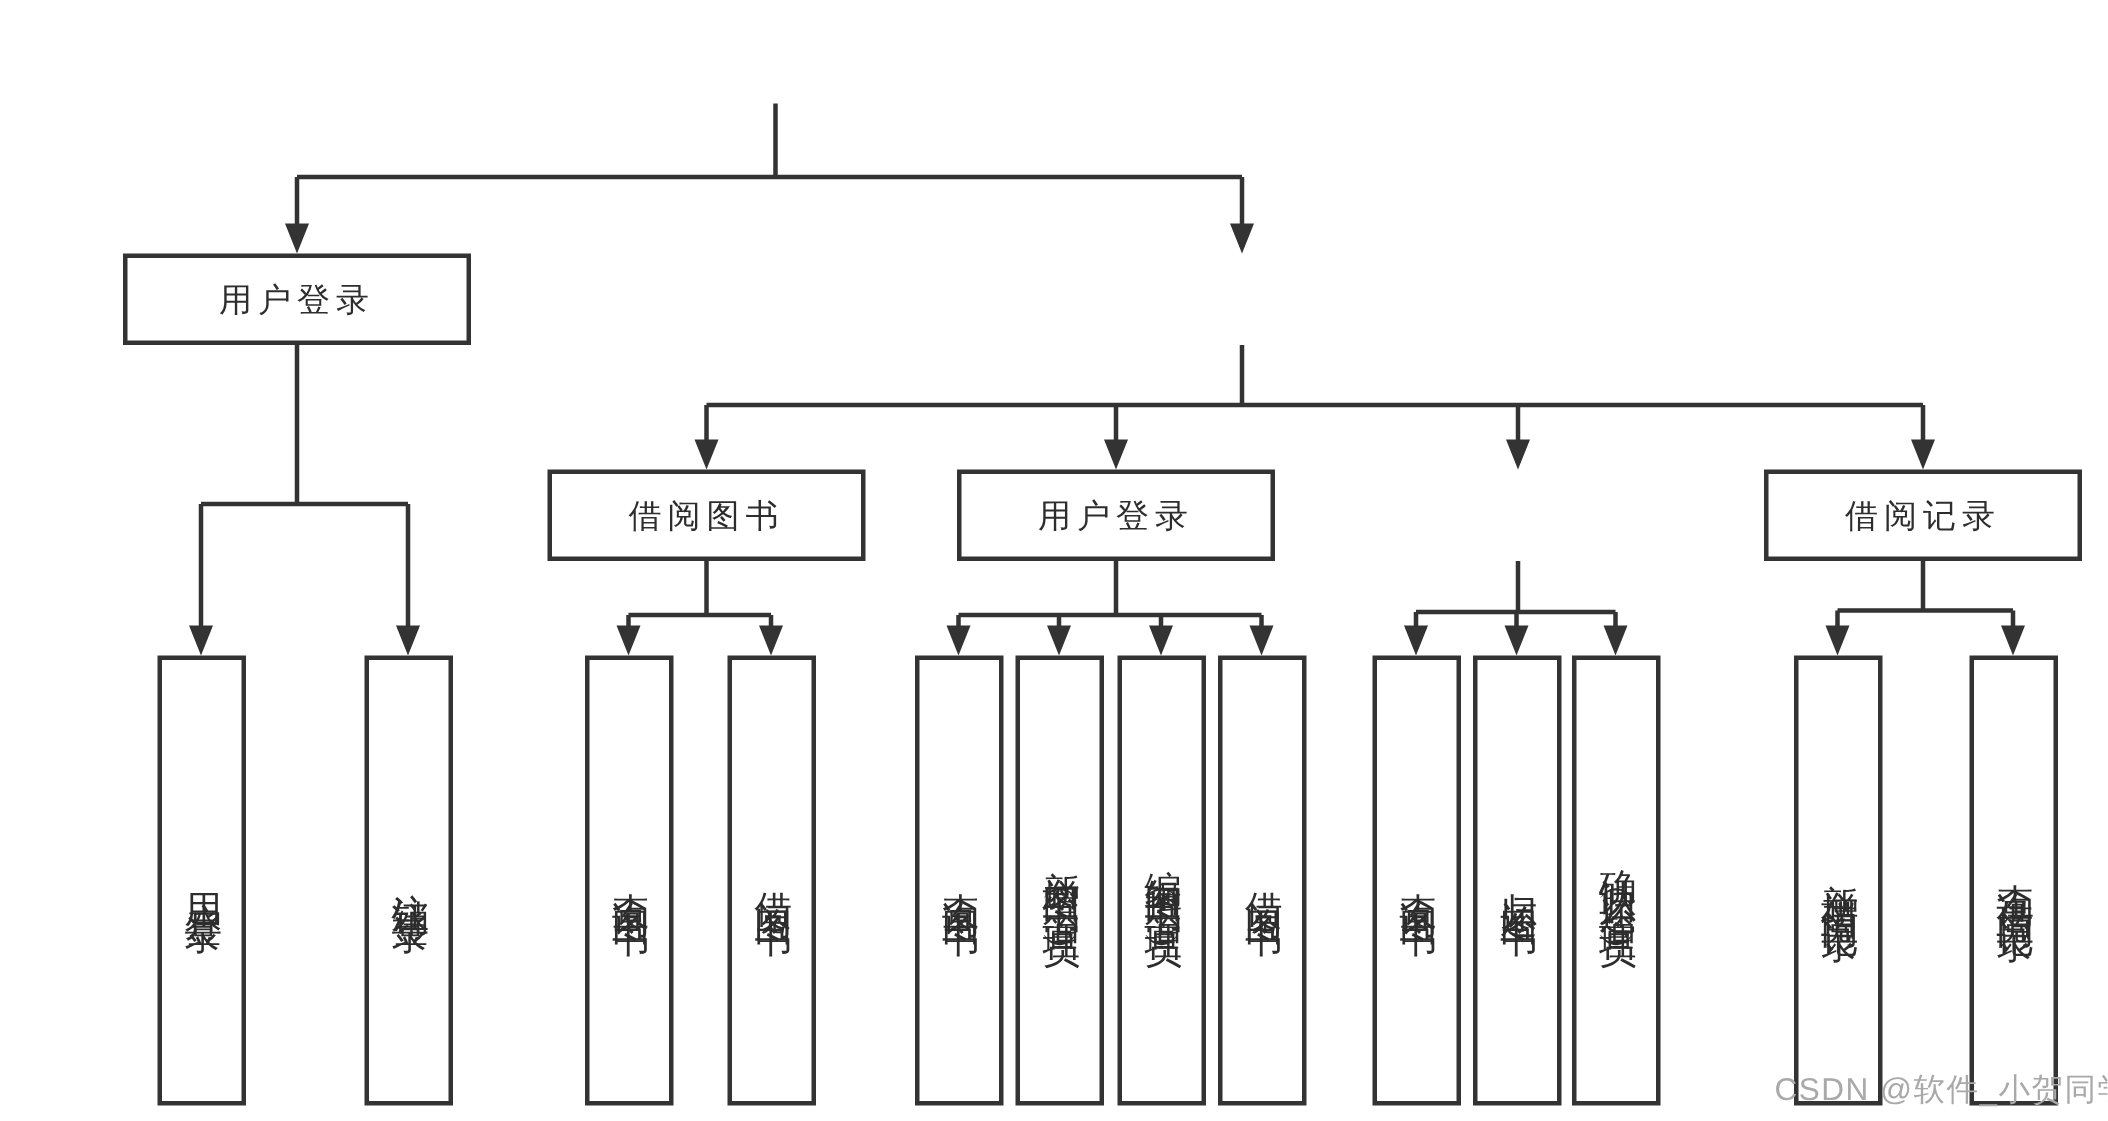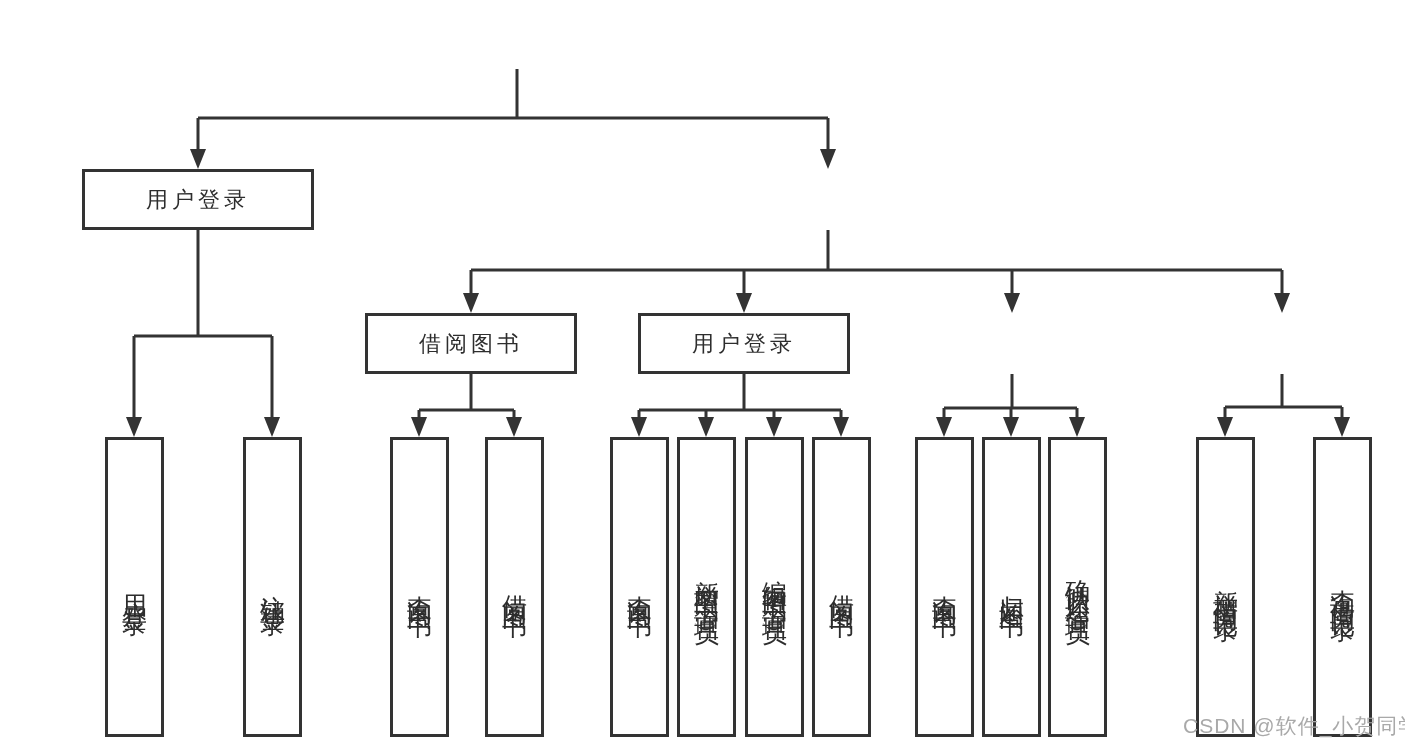--- a/index.html
+++ b/index.html
@@ -107,20 +107,21 @@
       <polygon points="1217,417 1233,417 1225,437"></polygon>
       <polygon points="1334,417 1350,417 1342,437"></polygon>
     </g>
   </svg>
 
 
   <div class="box l2" style="left:82px">用户登录</div>
 
   <div class="box l3" style="left:365px">借阅图书</div>
   <div class="box l3" style="left:638px">用户登录</div>
+  <div class="box l3" style="left:1176px">借阅记录</div>
 
   <div class="box leaf" style="left:105px">
     <span class="vtext">用户登录</span>
   </div>
   <div class="box leaf" style="left:243px">
     <span class="vtext">注销登录</span>
   </div>
 
   <div class="box leaf" style="left:390px">
     <span class="vtext">查询图书</span>

